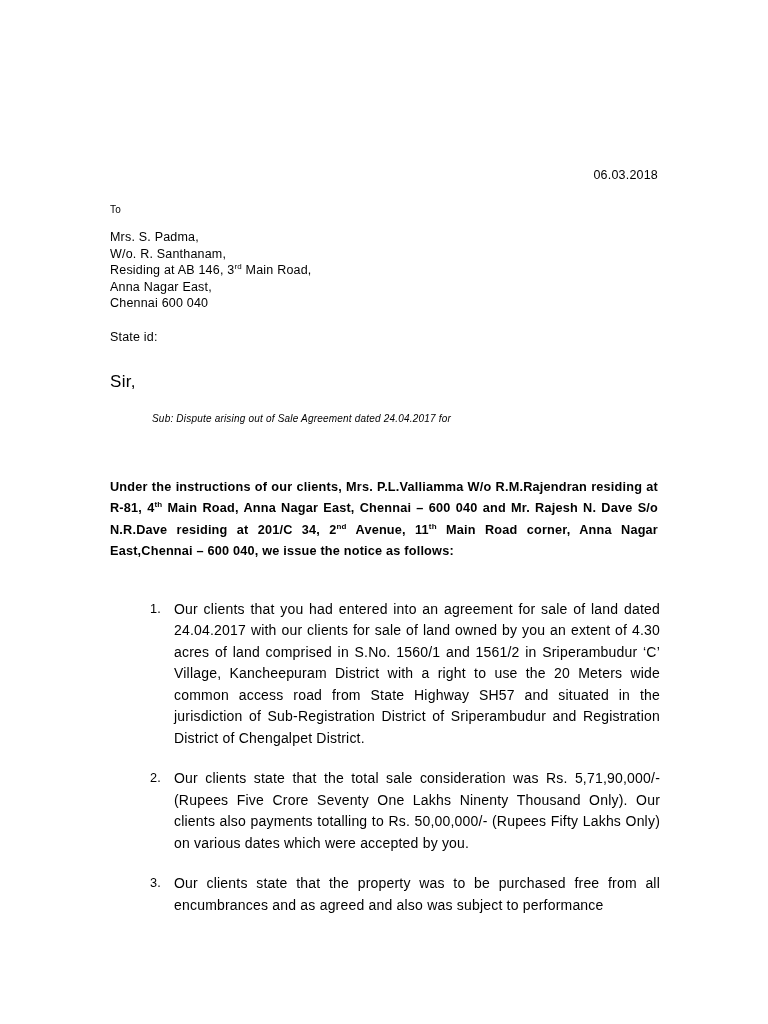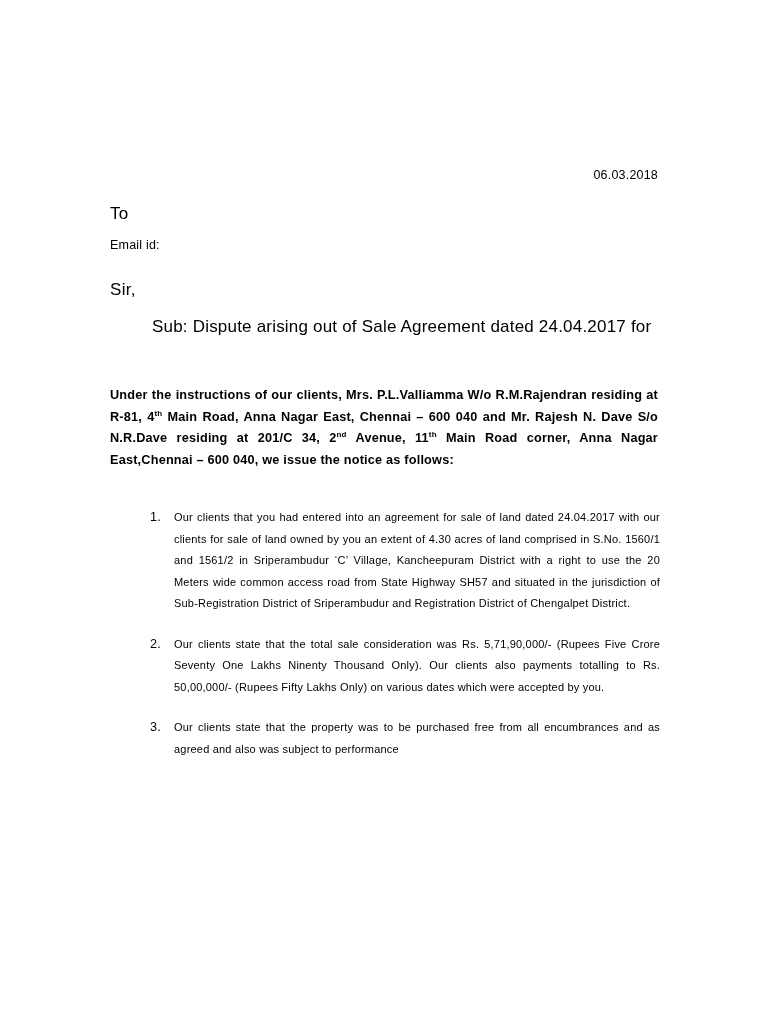--- a/index.html
+++ b/index.html
@@ -22,21 +22,21 @@
     padding: 168px 108px 16px 110px;
     background: #ffffff;
   }
   .date-line {
     text-align: right;
     font-size: 12.5px;
     letter-spacing: 0.2px;
     margin: 0 2px 22px 0;
   }
   .to-label {
-    font-size: 17px;
+    font-size: 10px;
     margin: 0 0 14px 0;
     letter-spacing: 0.2px;
   }
   .addr-block {
     font-size: 12.5px;
     line-height: 16.5px;
     letter-spacing: 0.2px;
     margin: 0 0 18px 0;
   }
   .addr-block div {
@@ -46,24 +46,25 @@
     font-size: 12.5px;
     letter-spacing: 0.2px;
     margin: 0 0 28px 0;
   }
   .salutation {
     font-size: 17px;
     letter-spacing: 0.3px;
     margin: 0 0 16px 0;
   }
   .subject {
-    font-size: 17px;
+    font-size: 10px;
     line-height: 21px;
     letter-spacing: 0.2px;
     margin: 0 0 0 42px;
+    font-style: italic;
   }
   .subject .sub-l1 { display: block; }
   .subject .sub-l2 { display: block; margin-left: 42px; }
 
   .intro {
     font-size: 12.7px;
     line-height: 21.5px;
     text-align: justify;
     letter-spacing: 0.2px;
     margin: 48px 2px 0 0;
@@ -71,21 +72,21 @@
   }
   ol.clauses {
     margin: 36px 0 0 0;
     padding: 0 0 0 40px;
     list-style: none;
     counter-reset: clause;
   }
   ol.clauses > li {
     position: relative;
     counter-increment: clause;
-    font-size: 11px;
+    font-size: 14px;
     line-height: 21.5px;
     text-align: justify;
     letter-spacing: 0.2px;
     margin-bottom: 19px;
     padding-left: 24px;
   }
   ol.clauses > li::before {
     content: counter(clause) ".";
     position: absolute;
     left: 0;
@@ -102,22 +103,29 @@
 </style>
 </head>
 <body>
 
 <div class="page">
 
   <div class="date-line">06.03.2018</div>
 
   <div class="to-label">To</div>
 
+  <div class="addr-block">
+    <div>Mrs. S. Padma,</div>
+    <div>W/o. R. Santhanam,</div>
+    <div>Residing at AB 146, 3<sup>rd</sup> Main Road,</div>
+    <div>Anna Nagar East,</div>
+    <div>Chennai 600 040</div>
+  </div>
 
-  <div class="email-line">Email id:</div>
+  <div class="email-line">State id:</div>
 
   <div class="salutation">Sir,</div>
 
   <div class="subject">
     <span class="sub-l1">Sub: Dispute arising out of Sale Agreement dated 24.04.2017 for</span>
   </div>
 
   <p class="intro">Under the instructions of our clients, Mrs. P.L.Valliamma W/o R.M.Rajendran residing at R-81, 4<sup>th</sup> Main Road, Anna Nagar East, Chennai – 600 040 and Mr. Rajesh N. Dave S/o N.R.Dave residing at 201/C 34, 2<sup>nd</sup> Avenue, 11<sup>th</sup> Main Road corner, Anna Nagar East,Chennai – 600 040, we issue the notice as follows:</p>
 
   <ol class="clauses">

